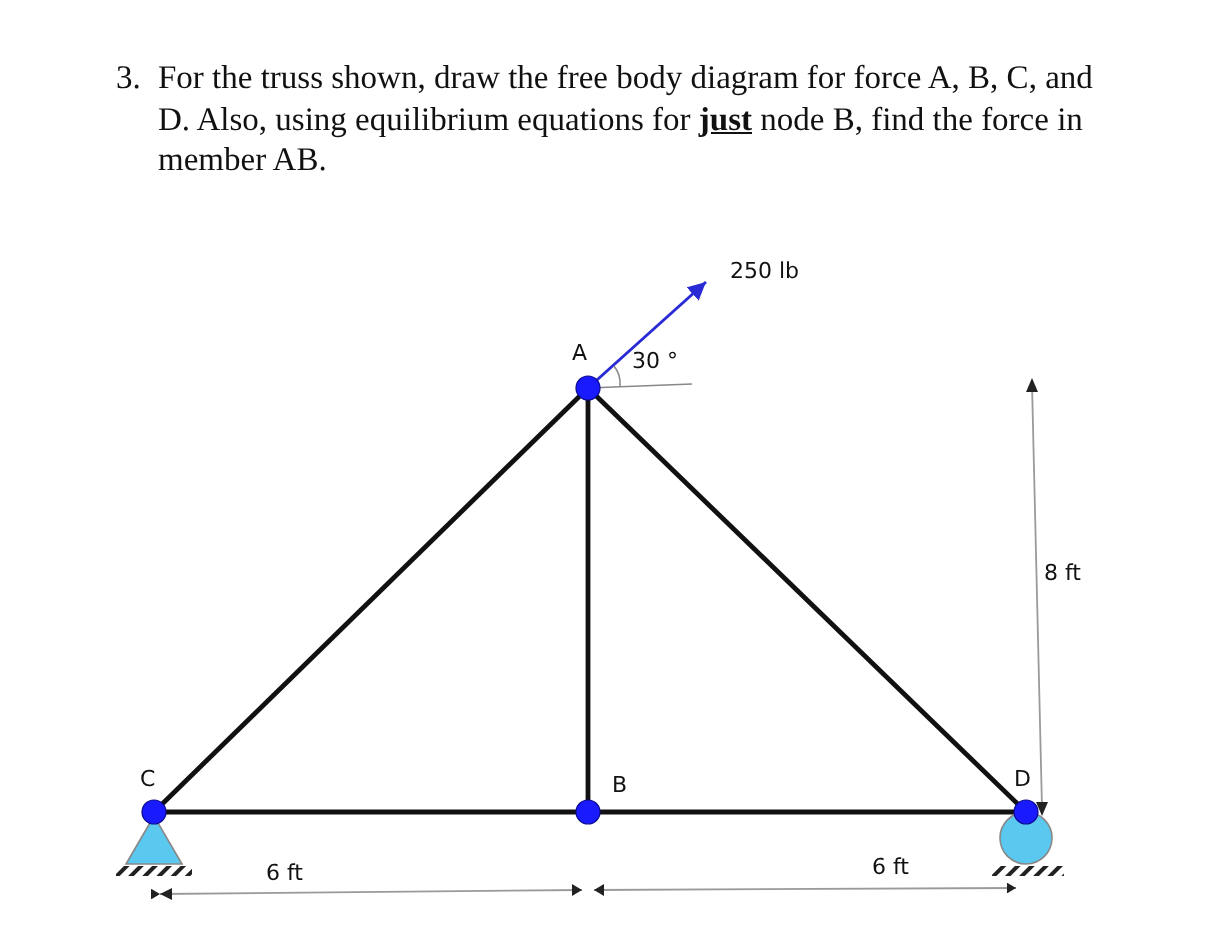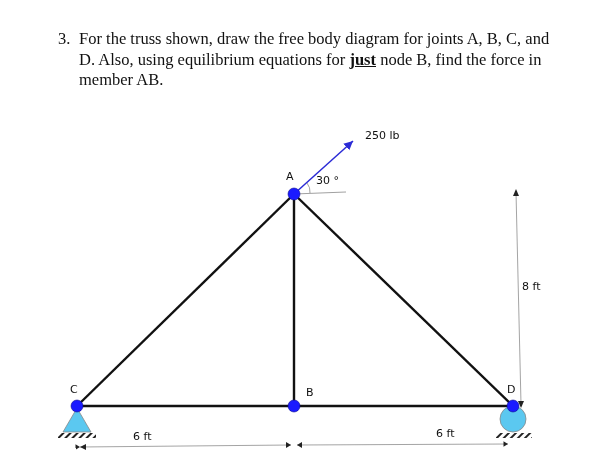--- a/index.html
+++ b/index.html
@@ -12,21 +12,21 @@
   .problem .body { margin-left:21px; }
   .problem b { text-decoration:underline; }
   svg { position:absolute; left:0; top:0; }
   .lbl { font-family:"DejaVu Sans", sans-serif; font-size:11px; fill:#111; }
 </style>
 </head>
 <body>
 
 <div class="problem">
   <span class="num">3.</span>
-  <div class="body"><span>For the truss shown, draw the free body diagram for joints A, B, C, and D. Also, using equilibrium equations for</span> <b>just</b> <span>node B, find the force in member AB.</span></div>
+  <div class="body"><span>For the truss shown, draw the free body diagram for force A, B, C, and D. Also, using equilibrium equations for</span> <b>just</b> <span>node B, find the force in member AB.</span></div>
 </div>
 
 <svg width="607" height="471" viewBox="0 0 607 471">
   <defs>
     <marker id="arrBlue" markerWidth="8" markerHeight="8" refX="6" refY="3" orient="auto">
       <path d="M0,0 L6,3 L0,6 Z" fill="#2b2bd6"></path>
     </marker>
     <marker id="arrDark" markerWidth="6" markerHeight="6" refX="5" refY="3" orient="auto">
       <path d="M0,0 L5,3 L0,6 Z" fill="#222"></path>
     </marker>

